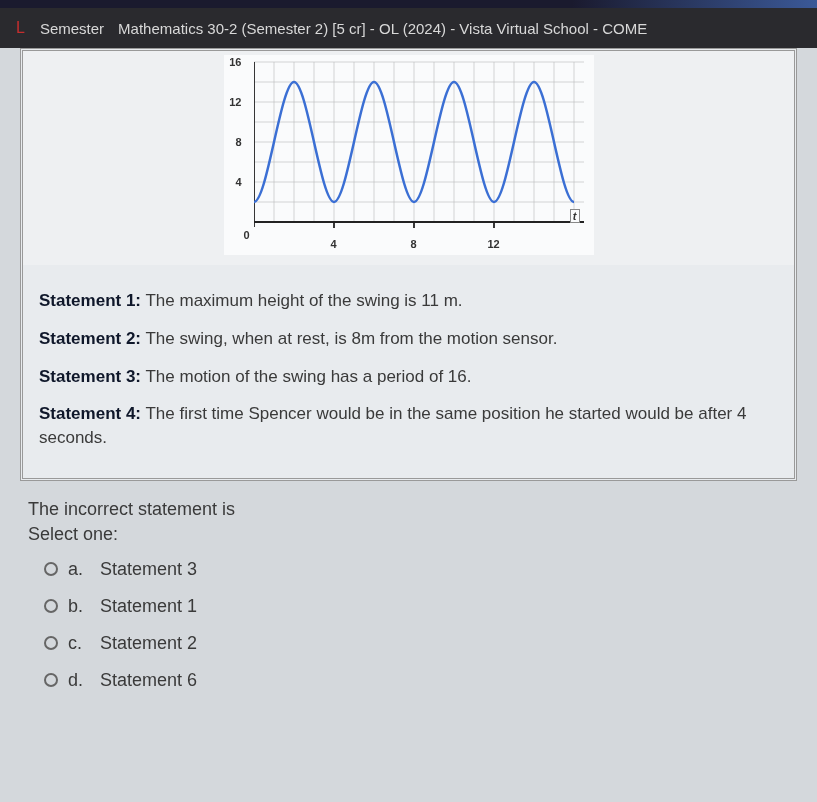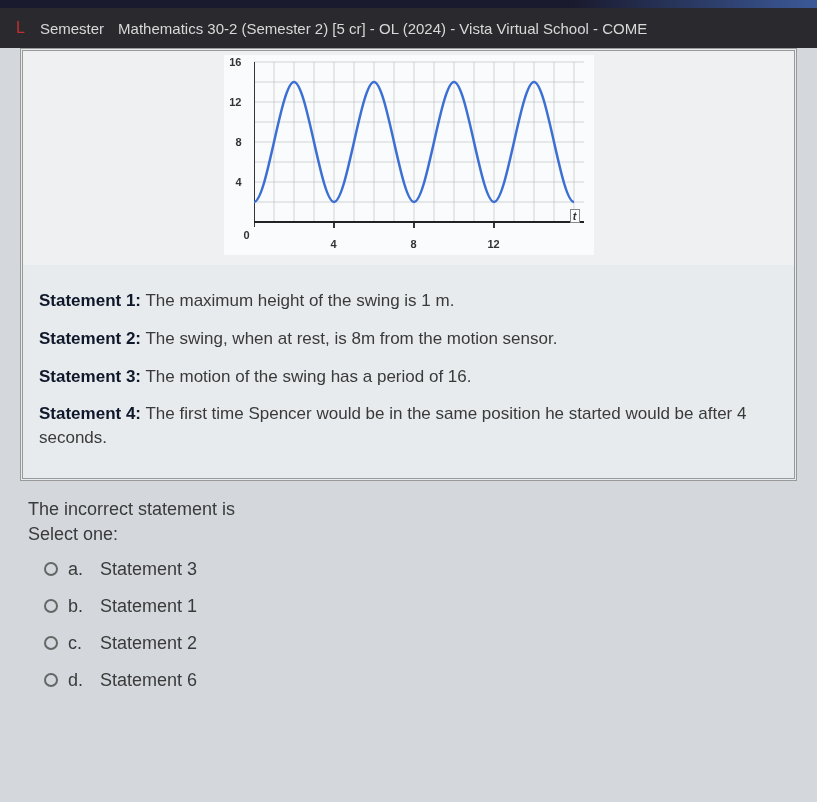--- a/index.html
+++ b/index.html
@@ -259,21 +259,21 @@
         <div class="x-axis-labels">
           <span class="x-label" style="left:80px">4</span>
           <span class="x-label" style="left:160px">8</span>
           <span class="x-label" style="left:240px">12</span>
         </div>
 
       </div>
     </div>
 
     <div class="statements">
-      <p class="statement"><b>Statement 1:</b><span> The maximum height of the swing is 1 m.</span></p>
+      <p class="statement"><b>Statement 1:</b><span> The maximum height of the swing is 11 m.</span></p>
       <p class="statement"><b>Statement 2:</b><span> The swing, when at rest, is 8m from the motion sensor.</span></p>
       <p class="statement"><b>Statement 3:</b><span> The motion of the swing has a period of 16.</span></p>
       <p class="statement"><b>Statement 4:</b><span> The first time Spencer would be in the same position he started would be after 4 seconds.</span></p>
     </div>
   </div>
 
   <div class="below-box">
     <p class="question-text">The incorrect statement is</p>
     <p class="select-one">Select one:</p>
 

